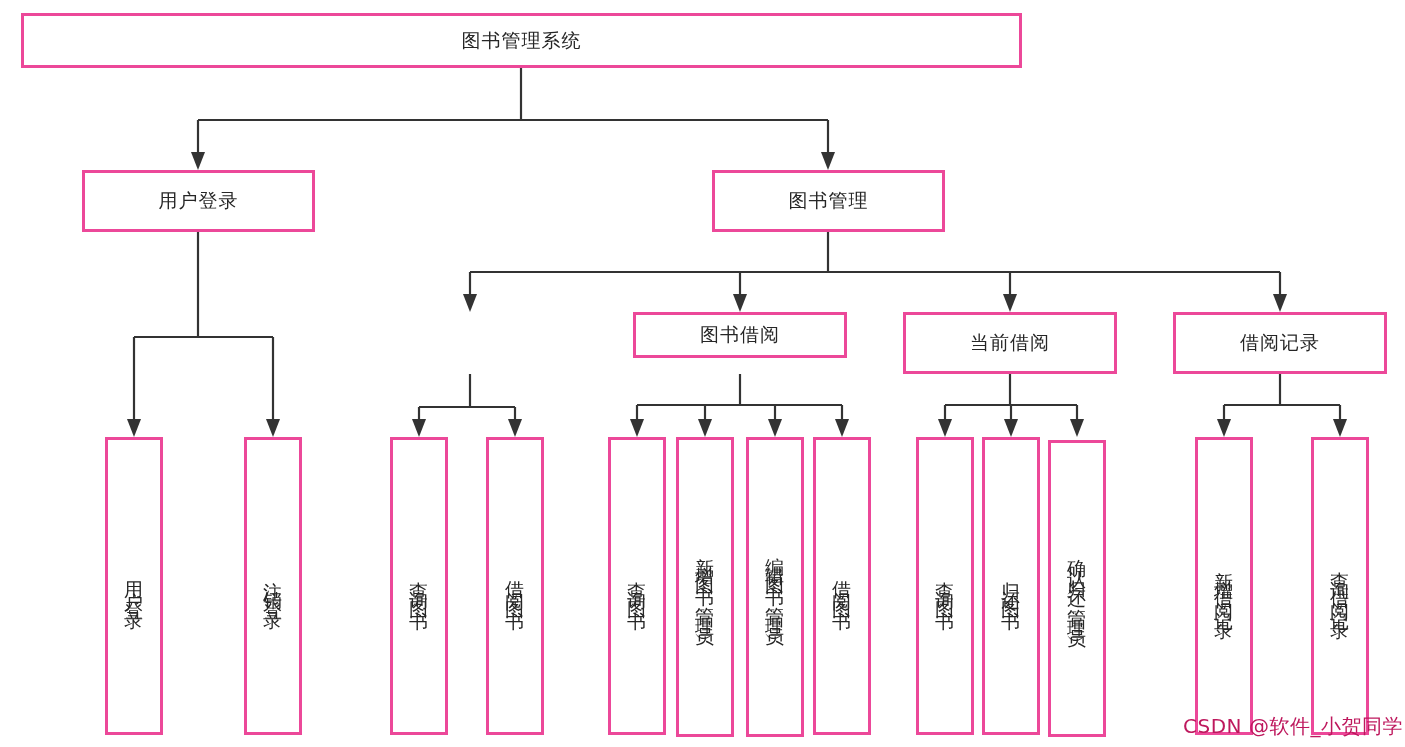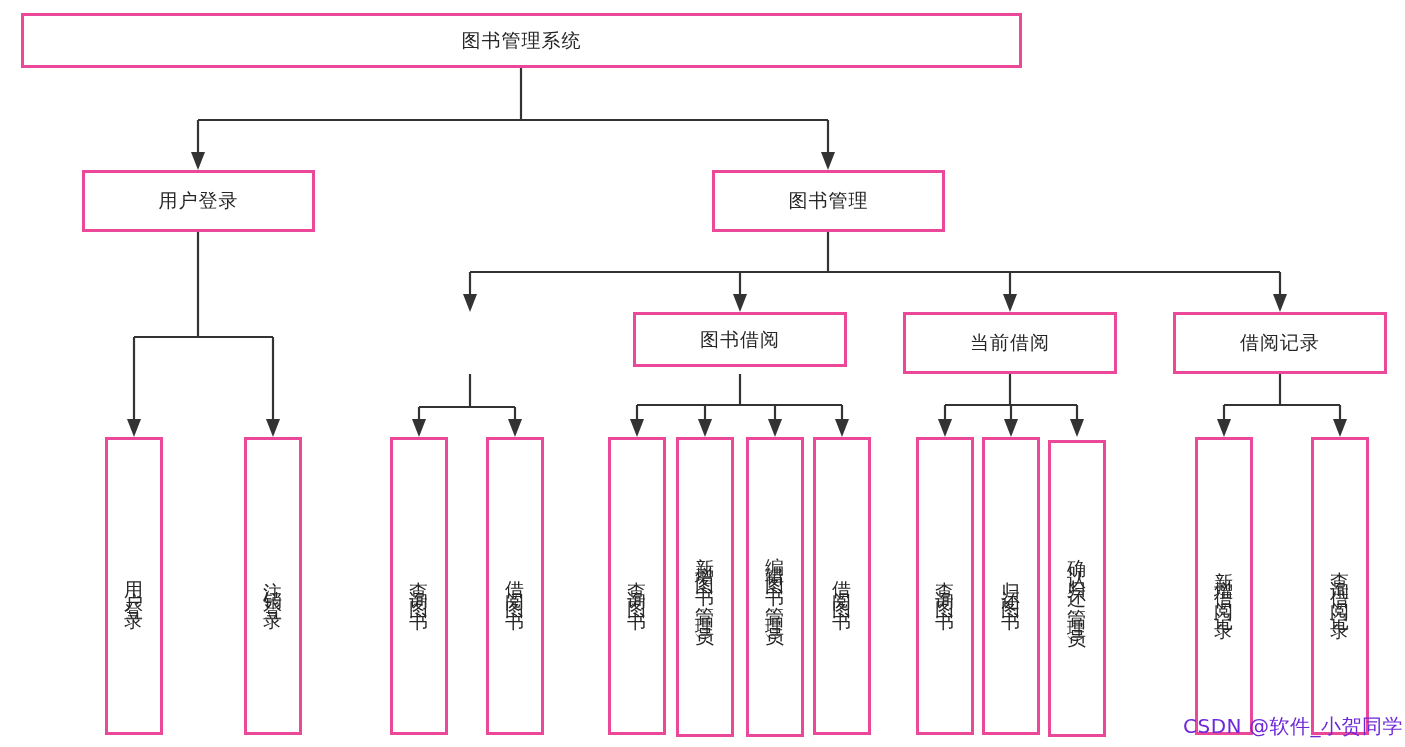--- a/index.html
+++ b/index.html
@@ -45,21 +45,21 @@
     font-size: 19px;
     line-height: 1;
     letter-spacing: 10px;
   }
   .watermark {
     position: absolute;
     left: 1183px;
     top: 713px;
     font-size: 20px;
     letter-spacing: 0.5px;
-    color: #6d28d9;
+    color: #be185d;
     white-space: nowrap;
     z-index: 10;
   }
 </style>
 </head>
 <body>
 
 <div class="stage">
 
   <svg class="connectors" viewBox="0 0 1405 747" xmlns="http://www.w3.org/2000/svg">
@@ -126,21 +126,21 @@
       <path d="M1217 419 L1231 419 L1224 437 Z"></path>
       <path d="M1333 419 L1347 419 L1340 437 Z"></path>
     </g>
   </svg>
 
   <div class="node hnode" style="left:21px; top:13px; width:1001px; height:55px;">图书管理系统</div>
 
   <div class="node hnode" style="left:82px; top:170px; width:233px; height:62px;">用户登录</div>
   <div class="node hnode" style="left:712px; top:170px; width:233px; height:62px;text-align:right;">图书管理</div>
 
-  <div class="node hnode" style="left:633px; top:312px; width:214px; height:55px;">图书借阅</div>
+  <div class="node hnode" style="left:633px; top:312px; width:214px; height:46px;">图书借阅</div>
   <div class="node hnode" style="left:903px; top:312px; width:214px; height:62px;">当前借阅</div>
   <div class="node hnode" style="left:1173px; top:312px; width:214px; height:62px;">借阅记录</div>
 
   <div class="node vnode" style="left:105px; top:437px; width:58px; height:298px;">
     <span class="vtext">用户登录</span>
   </div>
   <div class="node vnode" style="left:244px; top:437px; width:58px; height:298px;">
     <span class="vtext">注销登录</span>
   </div>
 

